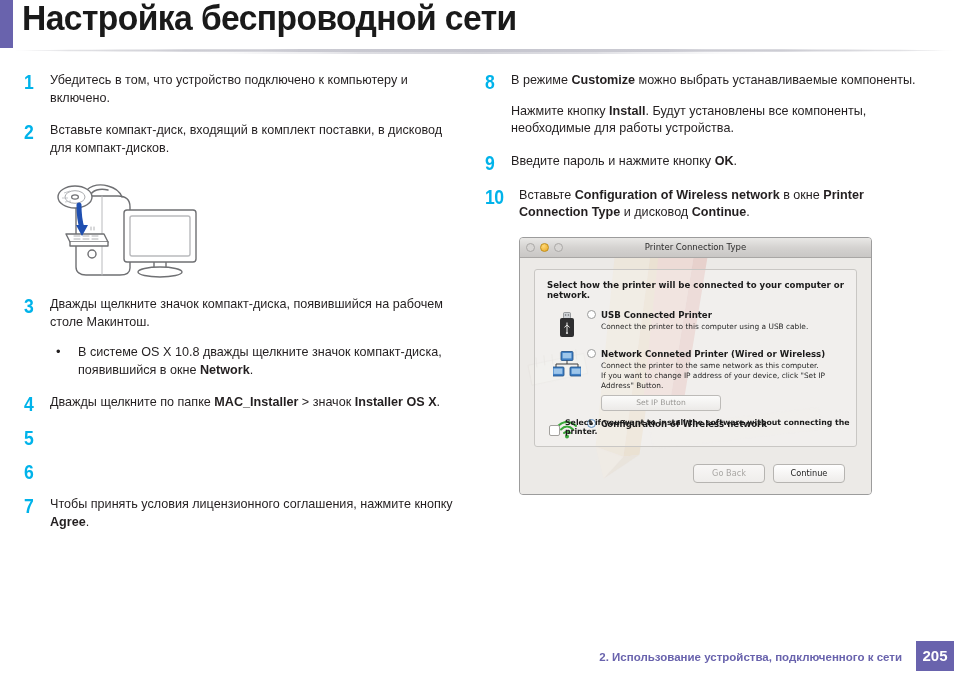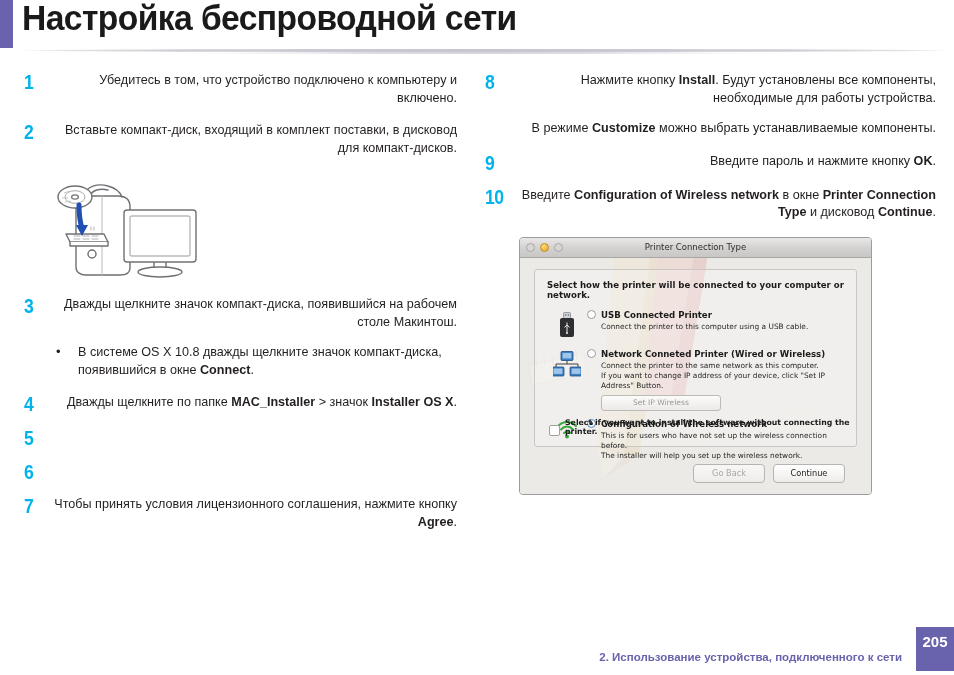--- a/index.html
+++ b/index.html
@@ -95,21 +95,21 @@
     transform-origin: left top;
     letter-spacing: -0.5px;
   }
   .step-num.wide { width: 34px; }
   .step-body {
     flex: 1 1 auto;
     font-size: 12.6px;
     line-height: 17.5px;
     color: #231f20;
   }
-  .step-body p { margin: 0; text-align: right; }
+  .step-body p { margin: 0; }
   .step-body p + p { margin-top: 13px; }
   .step-body b { font-weight: bold; }
 
   .bullet-list {
     margin: 13px 0 0 0;
     padding: 0;
     list-style: none;
   }
   .bullet-list li {
     position: relative;
@@ -310,21 +310,21 @@
     font-size: 11.5px;
     font-weight: bold;
     color: #6963ad;
     white-space: nowrap;
   }
   .page-badge {
     position: absolute;
     right: 0;
     bottom: 4px;
     width: 38px;
-    height: 44px;
+    height: 30px;
     background: #6963ad;
     color: #ffffff;
     font-size: 15px;
     font-weight: bold;
     text-align: center;
     line-height: 30px;
   }
 </style>
 </head>
 <body>
@@ -393,21 +393,21 @@
           <ellipse cx="114" cy="100" rx="22" ry="5" fill="#ffffff"></ellipse>
         </g>
       </svg>
     </div>
 
     <div class="step">
       <div class="step-num">3</div>
       <div class="step-body">
         <p><span>Дважды щелкните значок компакт-диска, появившийся на рабочем столе Макинтош.</span></p>
         <ul class="bullet-list">
-          <li><span>В системе OS X 10.8 дважды щелкните значок компакт-диска, появившийся в окне </span><b>Connect</b><span>.</span></li>
+          <li><span>В системе OS X 10.8 дважды щелкните значок компакт-диска, появившийся в окне </span><b>Network</b><span>.</span></li>
         </ul>
       </div>
     </div>
 
     <div class="step">
       <div class="step-num">4</div>
       <div class="step-body">
         <p><span>Дважды щелкните по папке </span><b>MAC_Installer</b><span> &gt; значок </span><b>Installer OS X</b><span>.</span></p>
       </div>
     </div>
@@ -427,36 +427,36 @@
       </div>
     </div>
 
   </div>
 
   <div class="col col-right">
 
     <div class="step">
       <div class="step-num">8</div>
       <div class="step-body">
+        <p><span>В режиме </span><b>Customize</b><span> можно выбрать устанавливаемые компоненты.</span></p>
         <p><span>Нажмите кнопку </span><b>Install</b><span>. Будут установлены все компоненты, необходимые для работы устройства.</span></p>
-        <p><span>В режиме </span><b>Customize</b><span> можно выбрать устанавливаемые компоненты.</span></p>
       </div>
     </div>
 
     <div class="step">
       <div class="step-num">9</div>
       <div class="step-body">
         <p><span>Введите пароль и нажмите кнопку </span><b>OK</b><span>.</span></p>
       </div>
     </div>
 
     <div class="step">
       <div class="step-num wide">10</div>
       <div class="step-body">
-        <p><span>Введите </span><b>Configuration of Wireless network</b><span> в окне </span><b>Printer Connection Type</b><span> и дисковод </span><b>Continue</b><span>.</span></p>
+        <p><span>Вставьте </span><b>Configuration of Wireless network</b><span> в окне </span><b>Printer Connection Type</b><span> и дисковод </span><b>Continue</b><span>.</span></p>
       </div>
     </div>
 
     <div class="dialog-shot">
 
       <div class="dlg-titlebar">
         <div class="tl-lights">
           <div class="tl tl-close"></div>
           <div class="tl tl-min"></div>
           <div class="tl tl-zoom"></div>
@@ -523,42 +523,40 @@
                 <rect x="18.6" y="17.5" width="8.8" height="5.4" fill="#9ec6ea"></rect>
               </svg>
             </div>
             <div class="opt-main">
               <div class="opt-label">
                 <span class="radio"></span>
                 <span>Network Conneted Printer (Wired or Wireless)</span>
               </div>
               <div class="opt-desc" style="white-space:pre-line;">Connect the printer to the same network as this computer.
 If you want to change IP address of your device, click "Set IP Address" Button.</div>
-              <div class="ip-btn">Set IP Wireless</div>
+              <div class="ip-btn">Set IP Button</div>
             </div>
           </div>
 
           <div class="opt-row">
             <div class="opt-icon">
               <svg width="22" height="18" viewBox="0 0 22 18">
                 <g fill="none" stroke="#3aa83a" stroke-width="2" stroke-linecap="round">
                   <path d="M2 5 C7 -0.5 15 -0.5 20 5"></path>
                   <path d="M5 8.5 C8.5 4.6 13.5 4.6 17 8.5"></path>
                   <path d="M8 12 C9.6 10.2 12.4 10.2 14 12"></path>
                 </g>
                 <circle cx="11" cy="15.5" r="2" fill="#3aa83a"></circle>
               </svg>
             </div>
             <div class="opt-main">
               <div class="opt-label">
                 <span class="radio on"></span>
                 <span>Configuration of Wireless network</span>
               </div>
-              <div class="opt-desc" style="white-space:pre-line;">This is for users who have not set up the wireless connection before.
-The installer will help you set up the wireless network.</div>
             </div>
           </div>
 
           <div class="check-row">
             <span class="checkbox"></span>
             <span>Select if you want to install the software without connecting the printer.</span>
           </div>
 
         </div>
 

